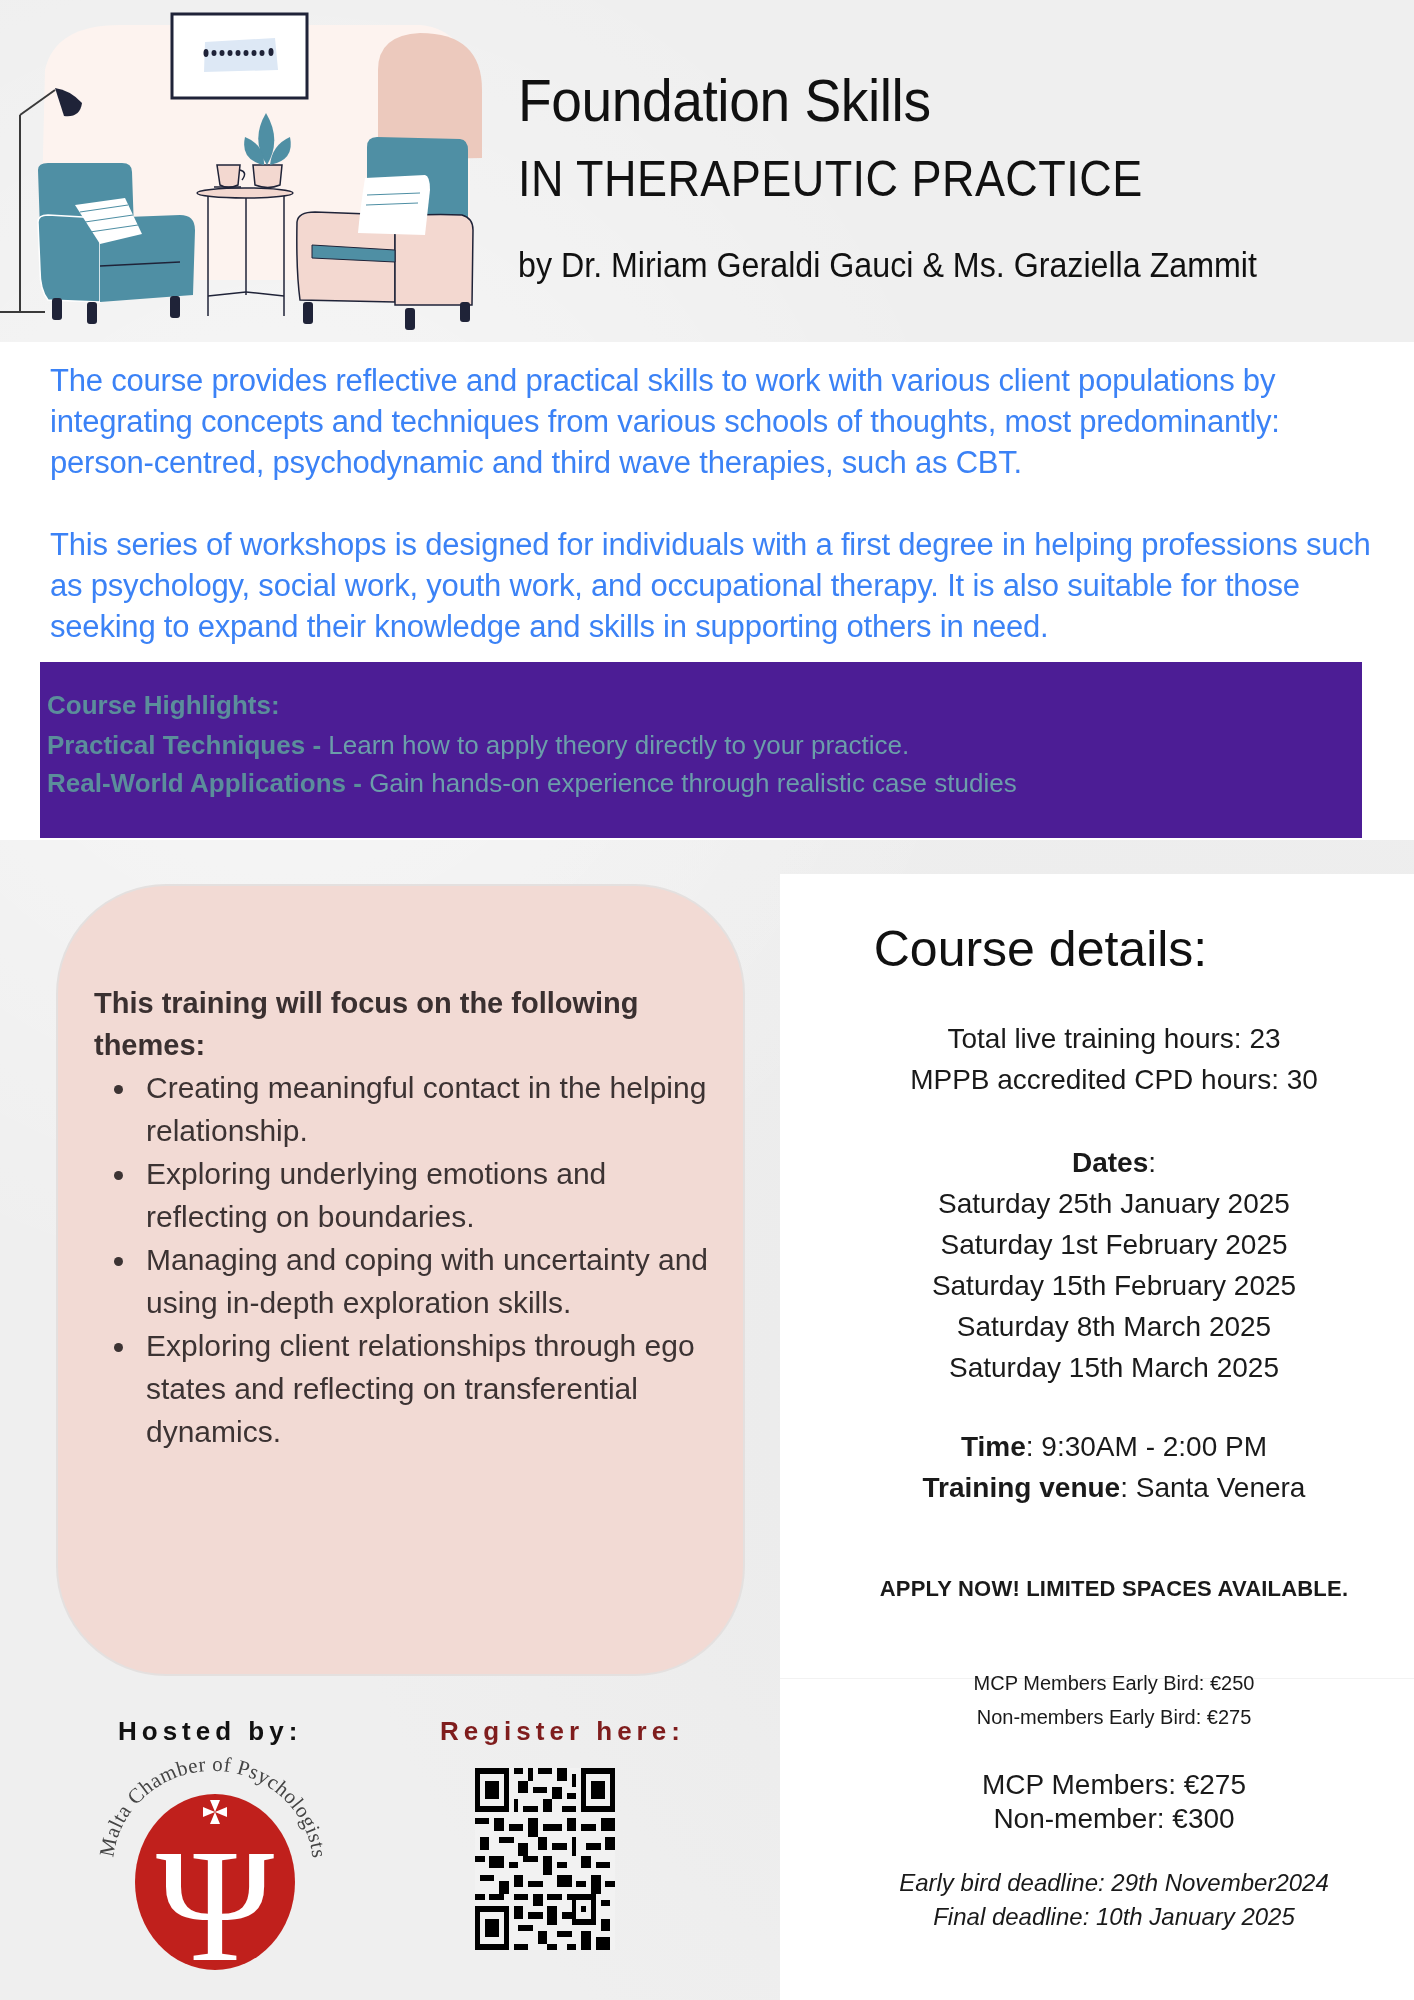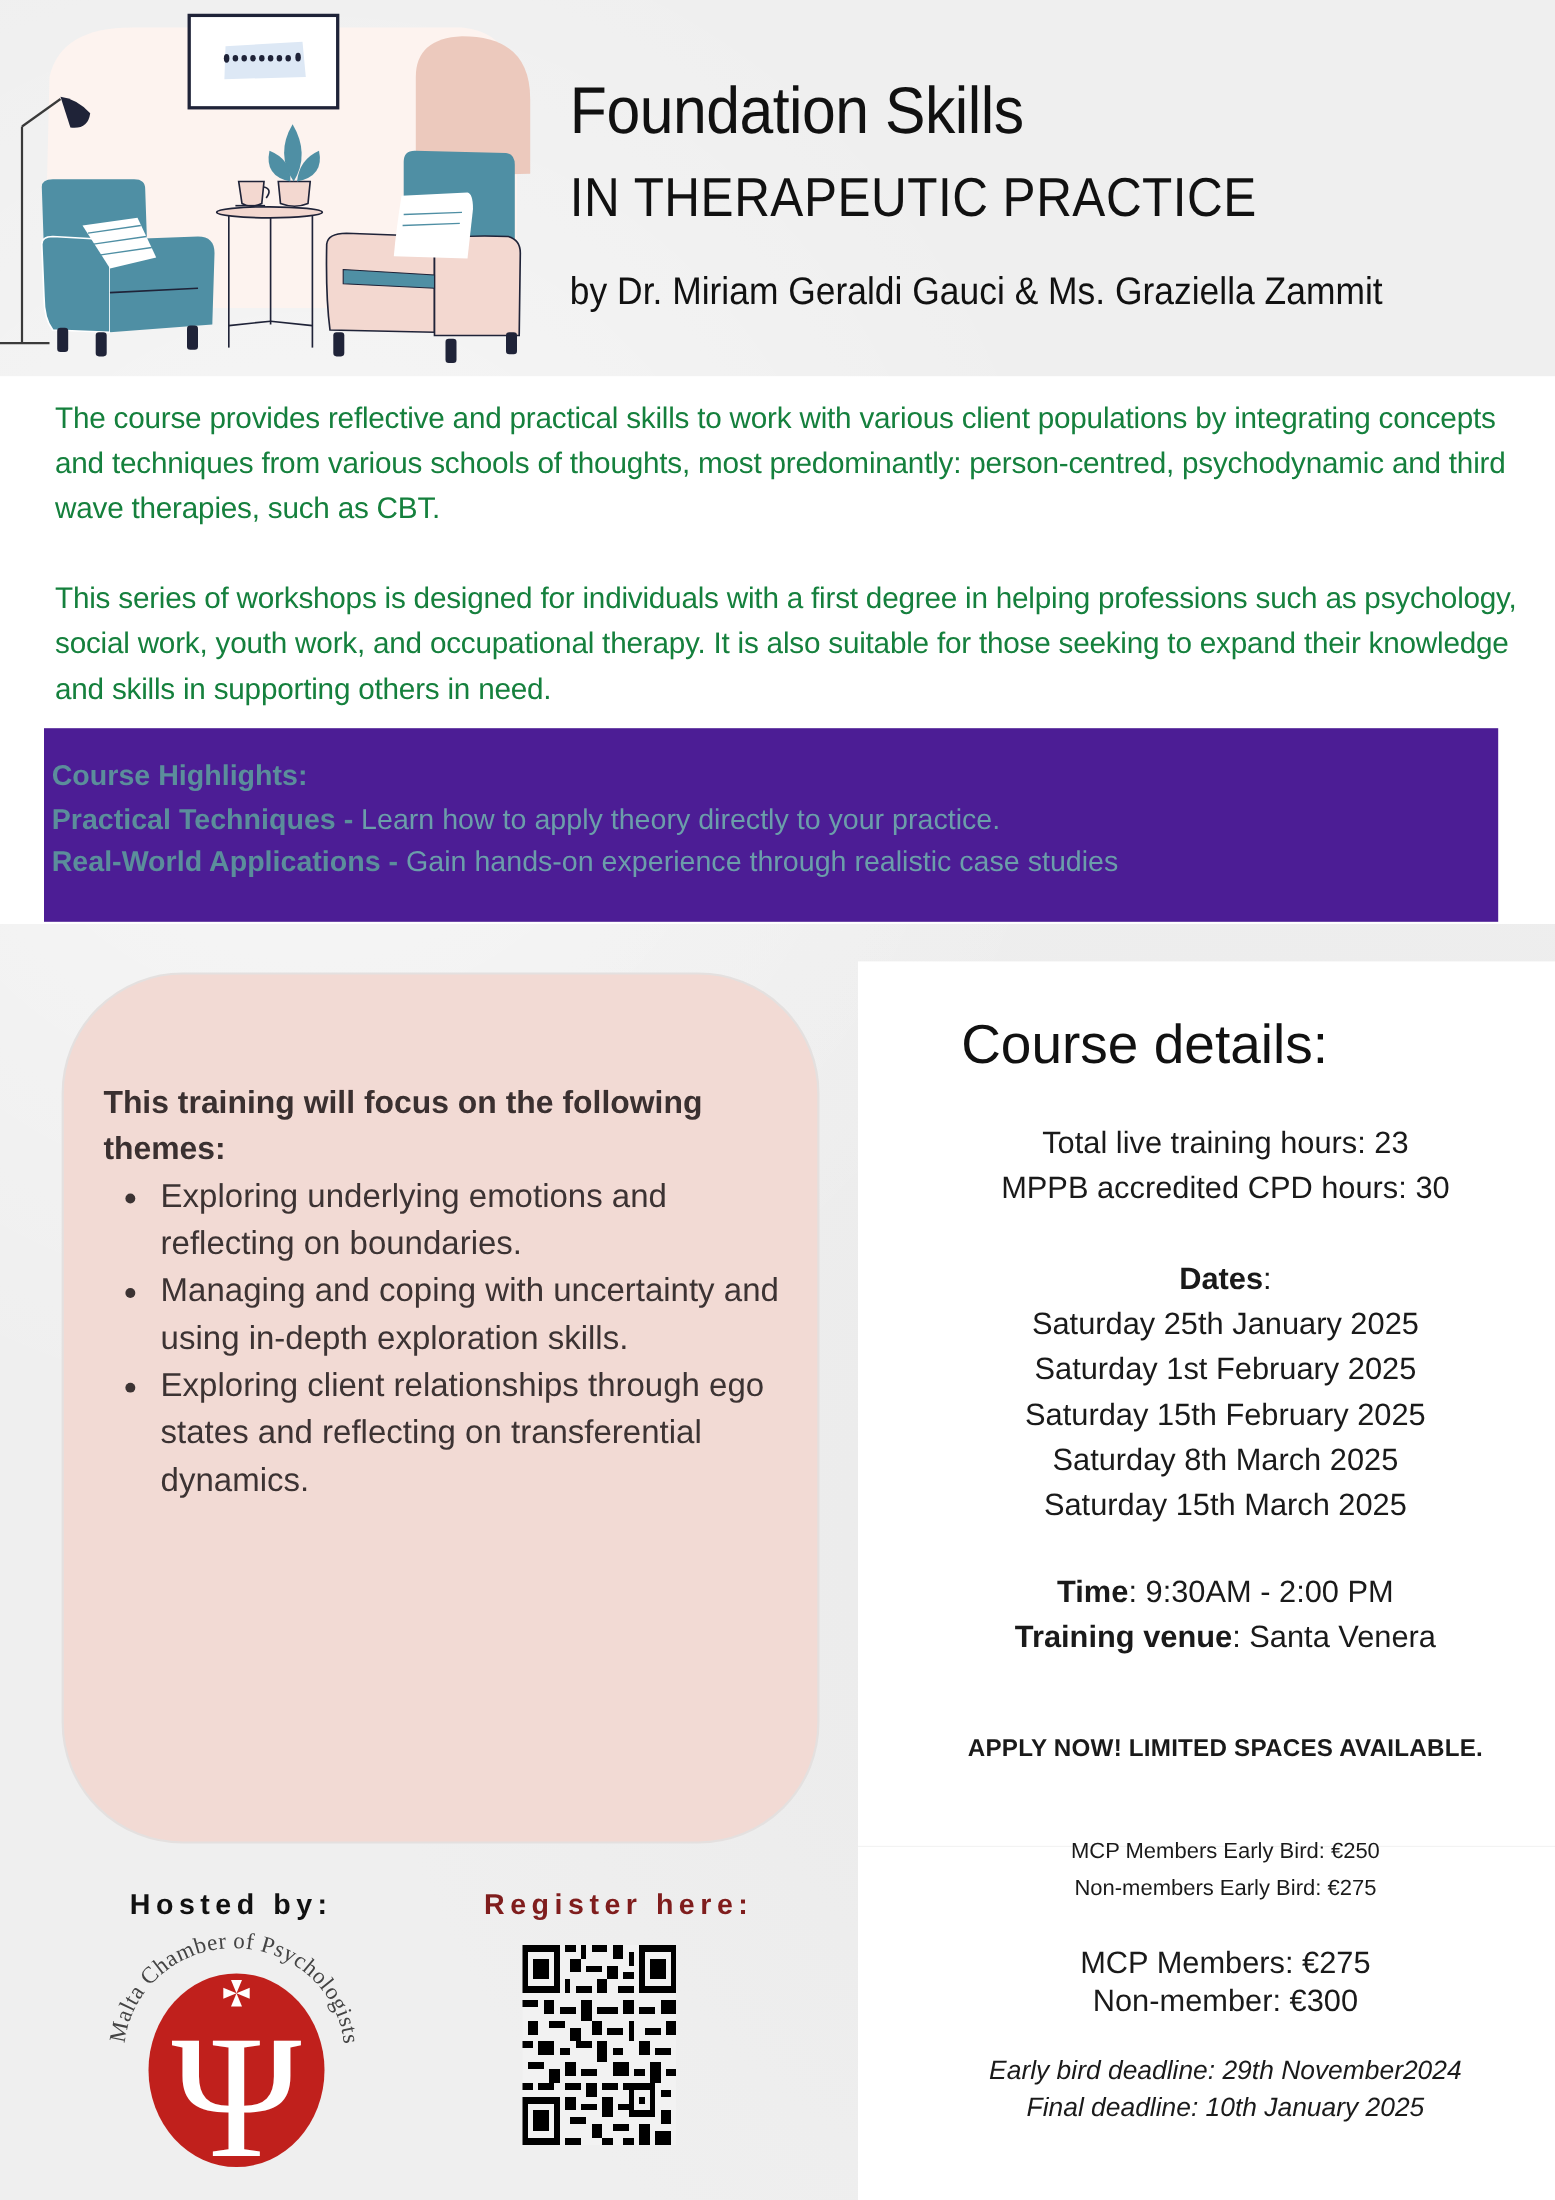--- a/index.html
+++ b/index.html
@@ -33,21 +33,21 @@
       left: 518px; top: 245px; font-size: 35px; color: #111;
       transform: scaleX(0.92); transform-origin: left; white-space: nowrap;
     }
 
     
     .intro {
       left: 0; top: 342px; width: 1414px; height: 498px; background: #ffffff;
     }
     .intro-p {
       position: absolute; left: 50px; width: 1340px;
-      font-size: 27px; line-height: 41px; color: #15803d;
+      font-size: 31px; line-height: 41px; color: #3b82f6;
       letter-spacing: -0.2px;
     }
     .intro-p1 { top: 18px; }
     .intro-p2 { top: 182px; }
 
     .highlights {
       left: 40px; top: 662px; width: 1322px; height: 176px; background: #4c1d95;
     }
     .hl-title { position: absolute; left: 7px; top: 28px; font-size: 26px; font-weight: 700; color: #5b8e9b; }
     .hl-row { position: absolute; left: 7px; font-size: 26px; color: #6b9eaa; white-space: nowrap; }
@@ -202,20 +202,21 @@
     <b>Practical Techniques -</b><span> Learn how to apply theory directly to your practice.</span>
   </div>
   <div class="hl-row hl-row2">
     <b>Real-World Applications -</b><span> Gain hands-on experience through realistic case studies</span>
   </div>
 </div>
 
 <div class="abs themes-card">
   <div class="themes-heading">This training will focus on the following themes:</div>
   <ul class="themes-list">
+    <li>Creating meaningful contact in the helping relationship.</li>
     <li>Exploring underlying emotions and reflecting on boundaries.</li>
     <li>Managing and coping with uncertainty and using in-depth exploration skills.</li>
     <li>Exploring client relationships through ego states and reflecting on transferential dynamics.</li>
   </ul>
 </div>
 
 <div class="abs details">
   <div class="details-title">Course details:</div>
 
   <div class="details-block d-hours">

